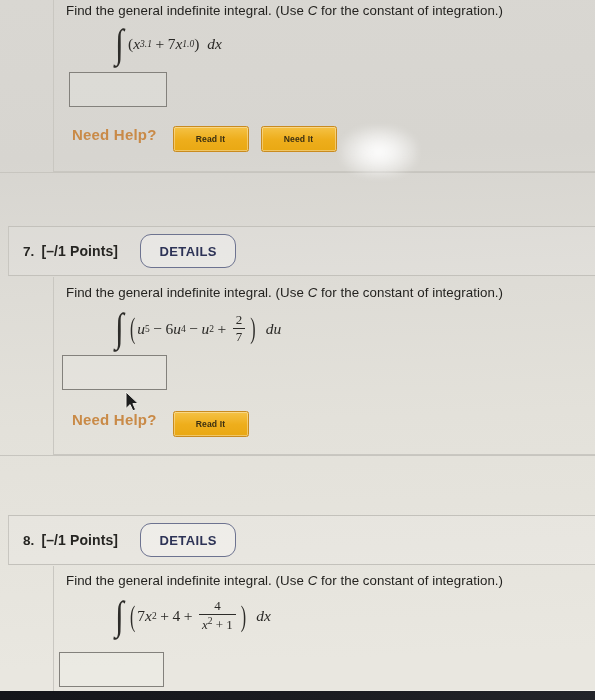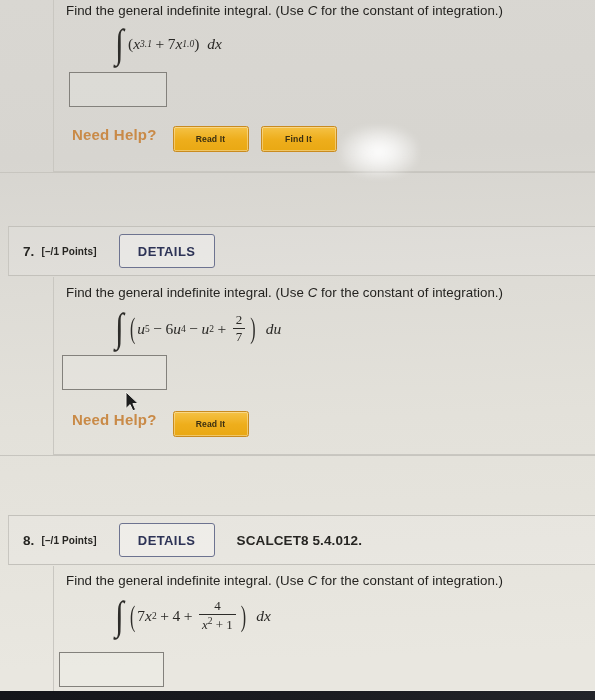--- a/index.html
+++ b/index.html
@@ -45,32 +45,32 @@
     align-items: center;
     padding-left: 14px;
   }
   .prob-num {
     font-size: 13.5px;
     font-weight: bold;
     color: #262522;
     letter-spacing: .1px;
   }
   .prob-points {
-    font-size: 10px;
+    font-size: 14px;
     font-weight: bold;
     color: #262522;
     margin-left: 7px;
     letter-spacing: .1px;
   }
   .details-btn {
     margin-left: 22px;
     width: 96px;
     height: 34px;
     border: 1.6px solid #6d7390;
-    border-radius: 3px;
+    border-radius: 11px;
     background: rgba(255,255,255,0.30);
     display: flex;
     align-items: center;
     justify-content: center;
     font-size: 13px;
     font-weight: 600;
     letter-spacing: .4px;
     color: #2d3356;
     cursor: pointer;
   }
@@ -243,21 +243,21 @@
             <span class="paren small">)</span>
           <span class="dvar">dx</span>
         </span>
       </div>
 
       <div class="answer-box" style="left:15px; top:72px; width:98px; height:35px;"></div>
 
       <div class="need-help-row" style="left:18px; top:126px;">
         <span class="need-help-label">Need Help?</span>
         <div class="help-btn">Read It</div>
-        <div class="help-btn">Find It</div>
+        <div class="help-btn">Need It</div>
       </div>
     </div>
 
     <div class="divider" style="top:172px;"></div>
   </div>
 
   <div class="glare" style="left:340px; top:126px; width:78px; height:52px;"></div>
 
   <div class="problem">
 
@@ -307,21 +307,20 @@
 
     <div class="divider" style="top:455px;"></div>
   </div>
 
   <div class="problem">
 
     <div class="prob-header" style="top:515px;">
       <span class="prob-num">8.</span>
       <span class="prob-points">[–/1 Points]</span>
       <div class="details-btn">DETAILS</div>
-      <span class="prob-code">SCALCET8 5.4.012.</span>
     </div>
 
     <div class="prob-body" style="top:566px; height:126px;">
 
       <div class="prompt" style="position:absolute; top:7px; left:0;">
         <span>Find the general indefinite integral. (Use </span><i>C</i><span> for the constant of integration.)</span>
       </div>
 
       <div class="math" style="position:absolute; top:33px; left:0;">
         <span class="intsign">∫</span>

